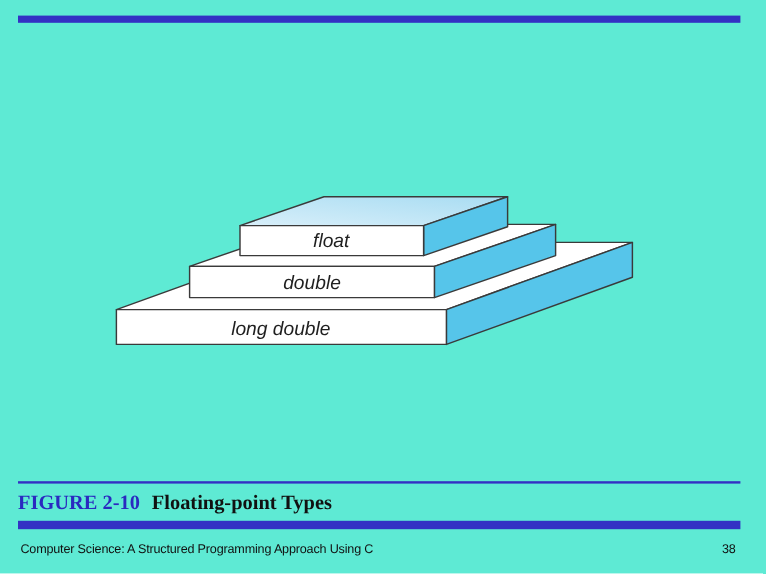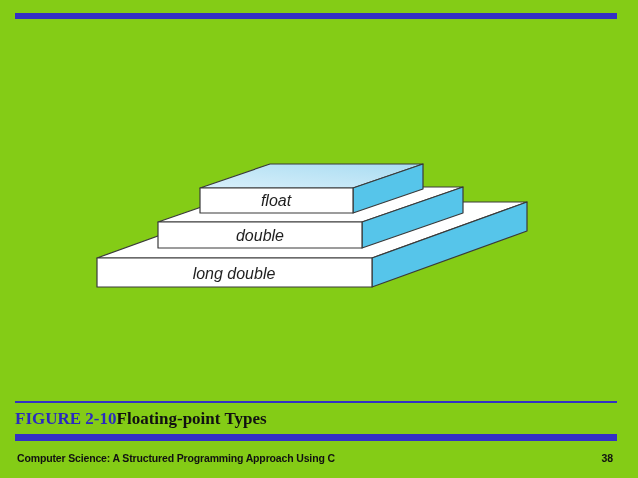--- a/index.html
+++ b/index.html
@@ -5,21 +5,21 @@
   html, body {
     margin: 0;
     padding: 0;
     background: #ffffff;
     font-family: "Liberation Sans", sans-serif;
   }
   #slide {
     position: relative;
     width: 638px;
     height: 478px;
-    background: #84cc16;
+    background: #5eead4;
     overflow: hidden;
   }
   .hbar {
     position: absolute;
     left: 15px;
     width: 602px;
   }
   #top-bar        { top: 13px;  height: 6px; }
   #caption-rule   { top: 401px; height: 2px; }
   #caption-bar    { top: 434px; height: 7px; }
@@ -47,33 +47,33 @@
     position: absolute;
     left: 15px;
     top: 408px;
     width: 600px;
     font-family: "Liberation Serif", serif;
     font-weight: bold;
     font-size: 17px;
     line-height: 22px;
     white-space: nowrap;
   }
-  #caption .figure-label { }
+  #caption .figure-label { margin-right: 10px; }
   #caption .figure-title { color: #111111; }
 
   #footer {
     position: absolute;
     left: 17px;
     top: 452px;
     width: 596px;
     display: flex;
     justify-content: space-between;
     align-items: baseline;
     font-family: "Liberation Sans", sans-serif;
-    font-weight: bold;
+    font-weight: normal;
     font-size: 10.5px;
     letter-spacing: -0.15px;
     color: #111111;
   }
 </style>
 </head>
 <body>
 
 <div id="slide">
 

